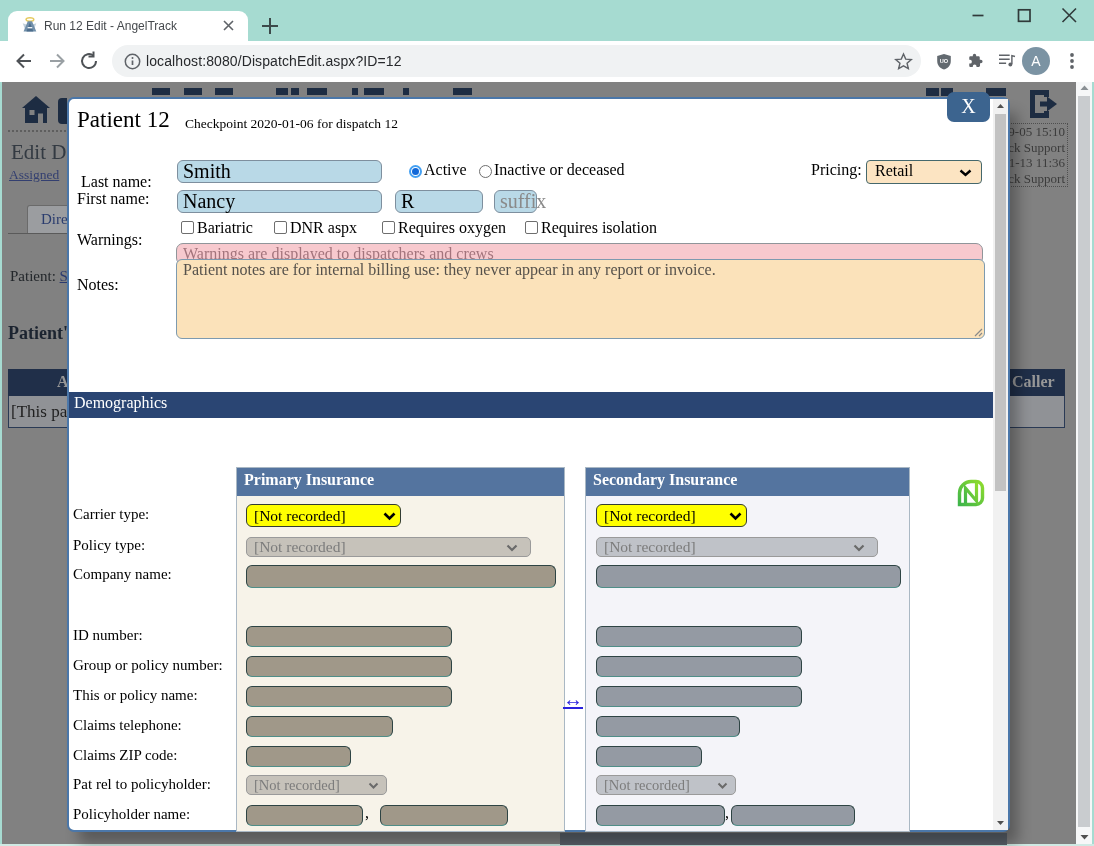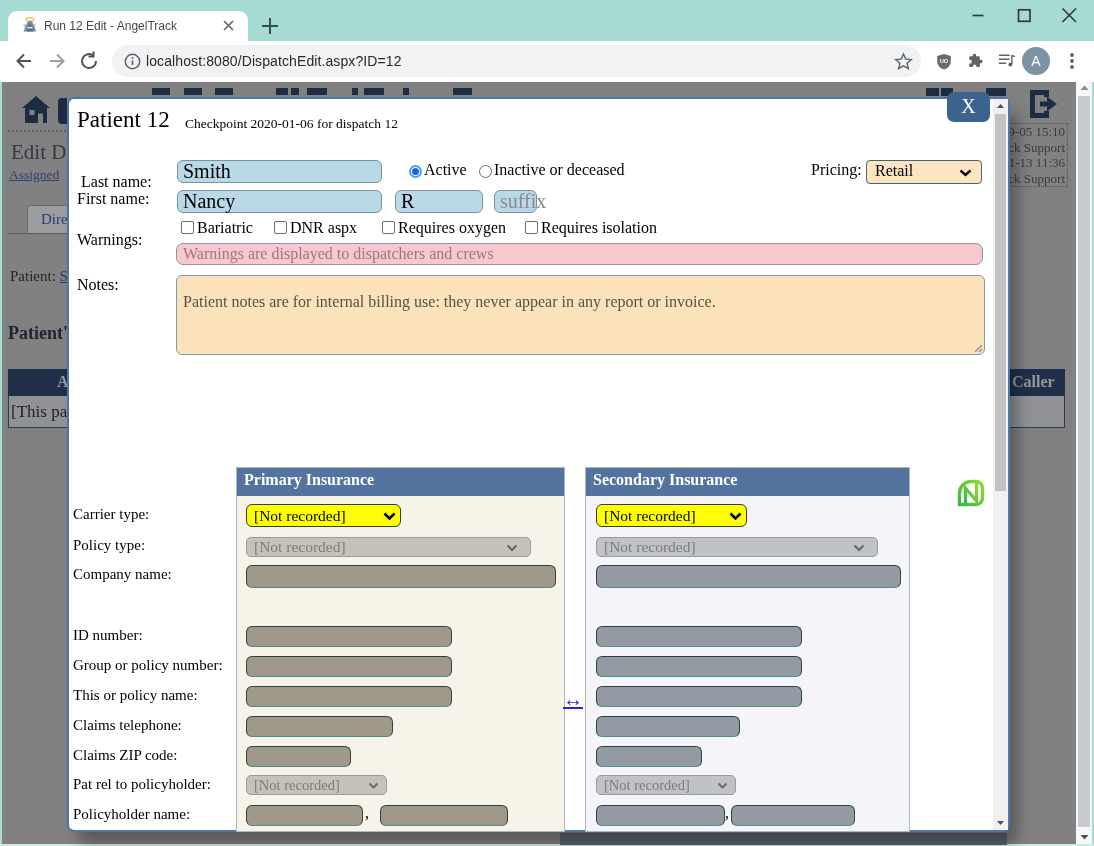--- a/index.html
+++ b/index.html
@@ -211,24 +211,25 @@
 
   <div class="abs cb" style="left:112px;top:122px;"></div>
     <div class="abs lbl" style="left:128px;top:120px;">Bariatric</div>
   <div class="abs cb" style="left:205px;top:122px;"></div>
     <div class="abs lbl" style="left:221px;top:120px;">DNR aspx</div>
   <div class="abs cb" style="left:313px;top:122px;"></div>
     <div class="abs lbl" style="left:329px;top:120px;">Requires oxygen</div>
   <div class="abs cb" style="left:456px;top:122px;"></div>
     <div class="abs lbl" style="left:472px;top:120px;">Requires isolation</div>
   <div class="abs" style="left:107px;top:144px;width:807px;height:22px;background:#f7c9ce;border:1px solid #90959a;border-radius:7px;font-size:16px;color:#a3747c;padding:0 0 0 6px;line-height:20px;">Warnings are displayed to dispatchers and crews</div>
-  <div class="abs" id="notes" style="left:107px;top:176px;width:809px;height:80px;background:#fbe2ba;border:1px solid #7d9aaf;border-radius:6px;font-size:16px;color:#55514b;padding:16px 6px;line-height:19px;">Patient notes are for internal billing use: they never appear in any report or invoice.<svg class="abs" style="right:1px;bottom:1px;" width="9" height="9">
+  <div class="abs" id="notes" style="left:107px;top:160px;width:809px;height:80px;background:#fbe2ba;border:1px solid #7d9aaf;border-radius:6px;font-size:16px;color:#55514b;padding:0 6px;line-height:19px;">Patient notes are for internal billing use: they never appear in any report or invoice.<svg class="abs" style="right:1px;bottom:1px;" width="9" height="9">
         <path d="M8 1 L1 8 M8 5 L5 8" stroke="#8a8a8a" stroke-width="1.2"></path>
       </svg></div>
 
+  <div class="abs" style="left:0;top:293px;width:926px;height:26px;background:#2a4573;color:#fff;font-size:16px;padding:2px 0 0 5px;">Demographics</div>
 
   <div class="abs" id="panel1" style="left:167px;top:368px;width:329px;height:365px;background:#f7f3e9;border:1px solid #aab8c4;">
     <div style="height:28px;background:#54749f;color:#fff;font-weight:bold;font-size:16px;padding:3px 0 0 7px;">Primary Insurance</div>
   </div>
   <div class="abs" id="panel2" style="left:516px;top:368px;width:325px;height:365px;background:#f4f4f9;border:1px solid #aab8c4;">
     <div style="height:28px;background:#54749f;color:#fff;font-weight:bold;font-size:16px;padding:3px 0 0 7px;">Secondary Insurance</div>
   </div>
 
   <div class="abs lbl2" style="top:407px;">Carrier type:</div>
   <div class="abs lbl2" style="top:438px;">Policy type:</div>

